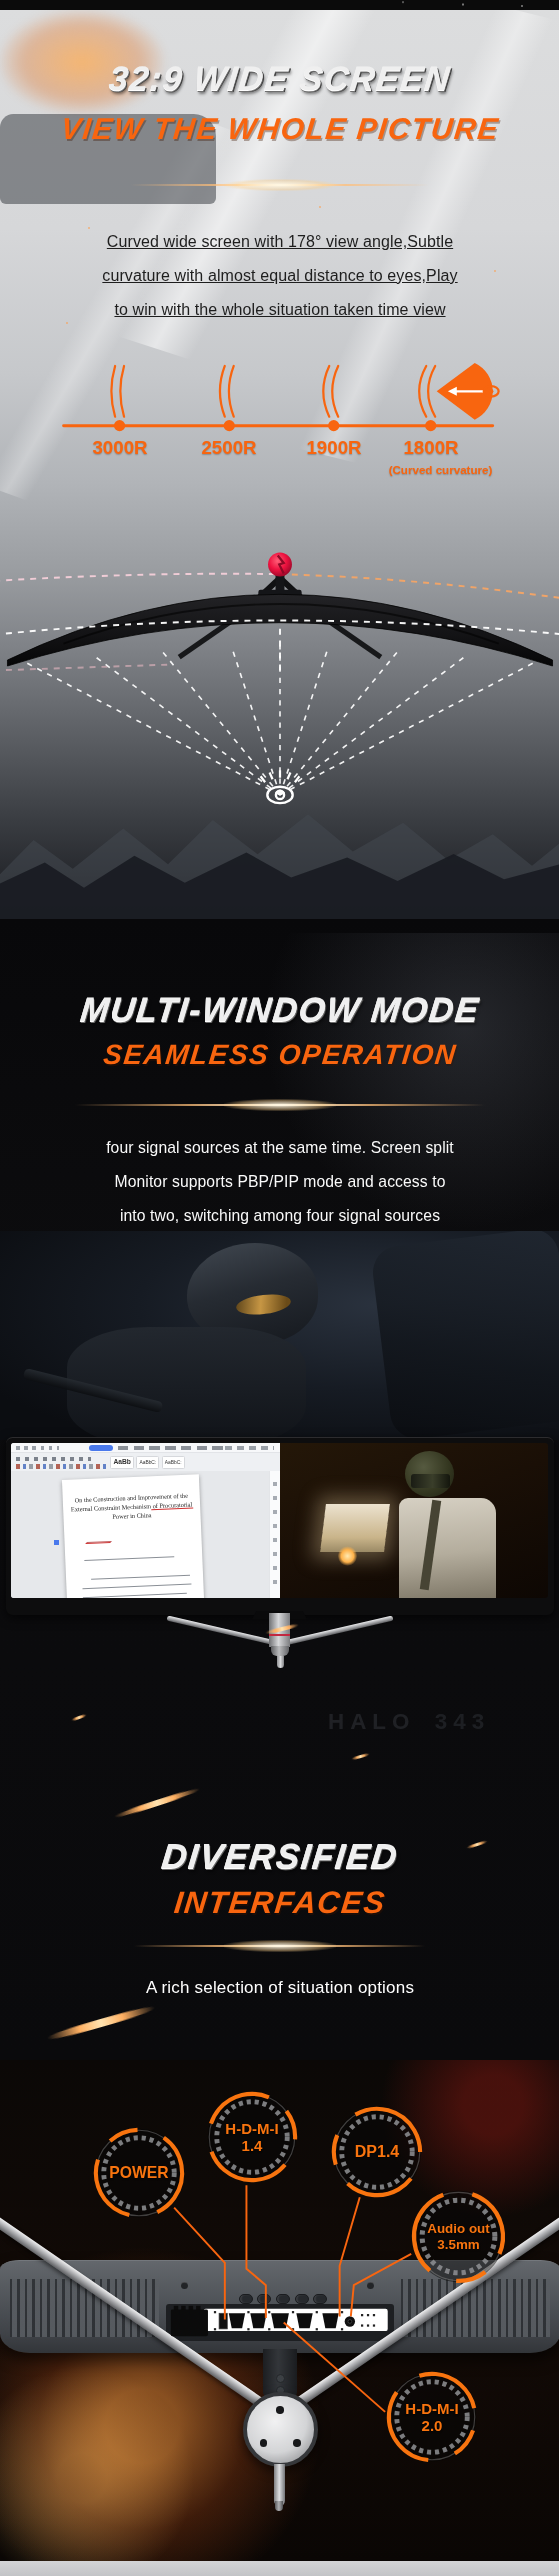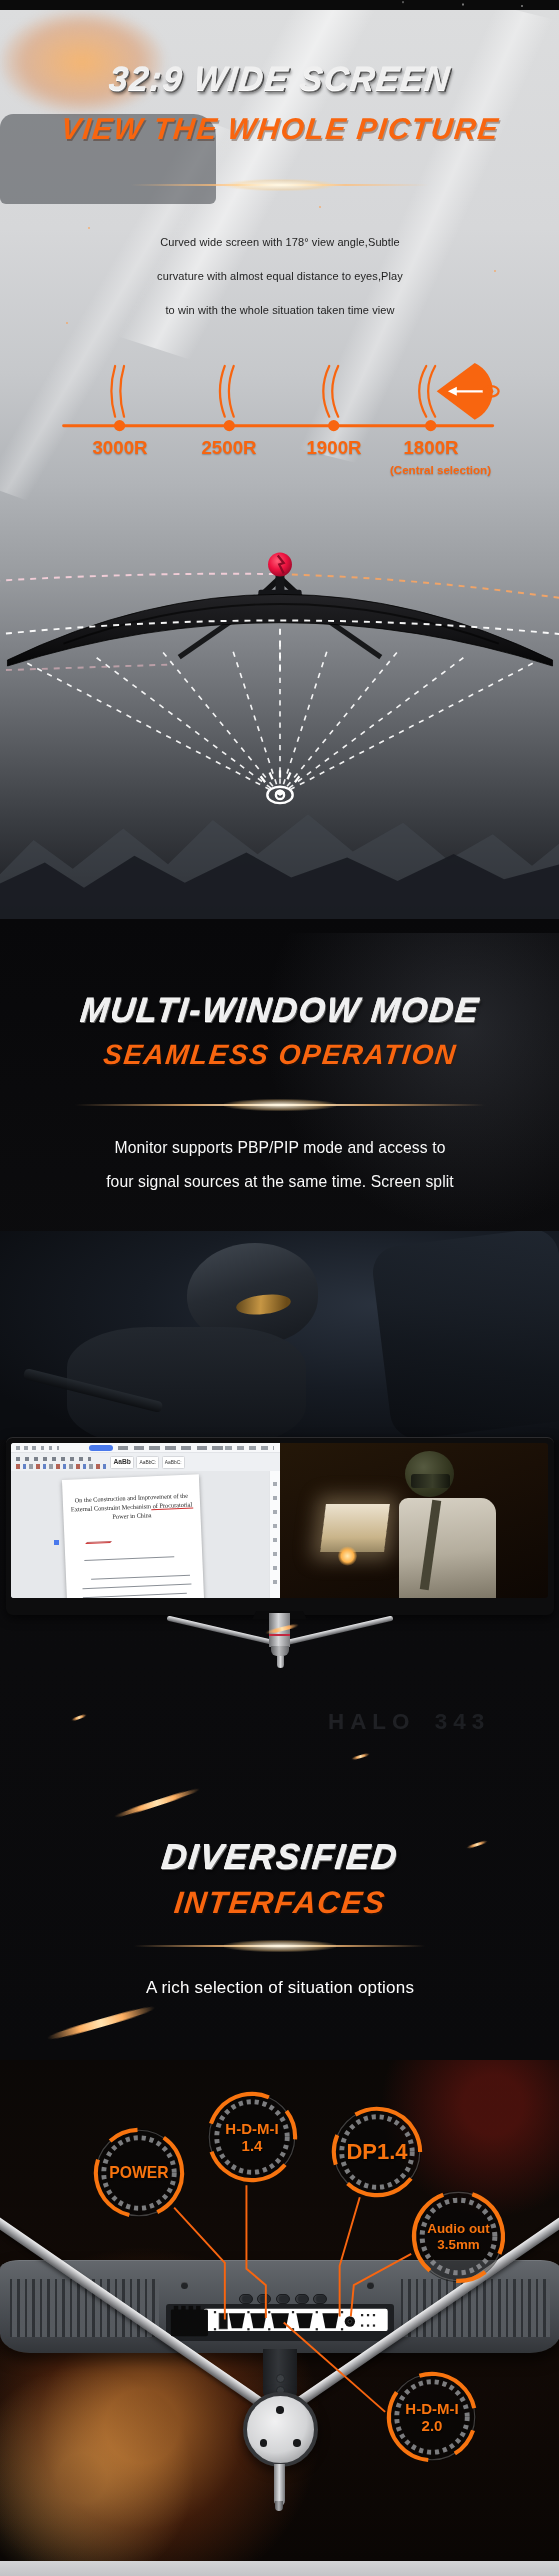--- a/index.html
+++ b/index.html
@@ -32,21 +32,21 @@
   .hero-title{top:59px;font-size:34px;}
   .orange-it{color:#f8650f;font-weight:bold;font-style:italic;letter-spacing:1.5px;
     transform:skewX(-6deg);text-shadow:1.5px 2.2px 0 rgba(60,20,0,.35);}
   .hero-sub{top:112px;font-size:30px;}
   .hero-flare{left:131px;top:184px;width:298px;}
   .flare{height:1.5px;background:linear-gradient(90deg,transparent,rgba(255,190,120,.75) 28%,
       #fff3da 50%,rgba(255,190,120,.75) 72%,transparent);}
   .flare::after{content:"";position:absolute;left:50%;top:50%;width:112px;height:12px;
     transform:translate(-50%,-50%);
     background:radial-gradient(ellipse,rgba(255,248,230,.95),rgba(255,210,140,.4) 55%,transparent 75%);}
-  .hero-body{top:225px;font-size:11px;line-height:34px;color:#1e1e1e;letter-spacing:0.1px;}
+  .hero-body{top:225px;font-size:16px;line-height:34px;color:#1e1e1e;letter-spacing:0.1px;text-decoration:underline;}
   .sparkdot{width:2.2px;height:2.2px;border-radius:50%;background:#ff9a45;opacity:.65;}
 
   
   .curv-label{top:437px;width:90px;text-align:center;color:#f8650f;
     font-size:18.7px;font-weight:bold;text-shadow:0 0.7px 1.5px rgba(0,0,0,.25);}
   .curv-note{top:463px;left:351px;width:179px;text-align:center;color:#f8650f;
     font-size:11.6px;font-weight:bold;text-shadow:0 0.7px 1.5px rgba(0,0,0,.25);}
 
   
   .sil{position:absolute;opacity:.45;}
@@ -211,21 +211,21 @@
   .bigleg-l{left:-30px;top:2198px;width:388px;transform-origin:0 50%;transform:rotate(34.5deg);}
   .bigleg-r{left:201px;top:2198px;width:388px;transform-origin:100% 50%;transform:rotate(-34.5deg);}
 
   
   .badge{position:absolute;z-index:8;text-decoration:underline;}
   .badge svg{position:absolute;left:0;top:0;}
   .blabel{position:absolute;left:0;top:0;width:100%;height:100%;display:flex;flex-direction:column;
     align-items:center;justify-content:center;color:#f8740f;font-weight:600;line-height:1.15;
     text-shadow:0 0.7px 1.5px rgba(0,0,0,.6);}
   .blabel span:empty{display:none;}
-  .fs21{font-size:15.7px;} .fs20{font-size:15px;} .fs22{font-size:22px;} .fs18{font-size:13.4px;align-items:center;}
+  .fs21{font-size:15.7px;} .fs20{font-size:15px;} .fs22{font-size:16px;} .fs18{font-size:13.4px;align-items:center;}
 
   .lines-svg{left:0;top:2060px;z-index:6;}
   .portstrip-svg{left:166px;top:2291px;z-index:5;}
   .panelwrap{z-index:3;} .leg-z{z-index:4;} .disc-z{z-index:5;}
 
   .bottomstrip{left:0;top:2561px;width:560px;height:15px;
     background:linear-gradient(180deg,#d3d4d6,#c3c4c7);}
 </style>
 </head>
 <body>
@@ -282,21 +282,21 @@
       <circle cx="160" cy="92" r="7.5"></circle>
         <circle cx="307" cy="92" r="7.5"></circle>
       <circle cx="447" cy="92" r="7.5"></circle>
         <circle cx="577" cy="92" r="7.5"></circle>
     </g>
   </svg>
   <div class="abs curv-label" style="left:75px">3000R</div>
   <div class="abs curv-label" style="left:184px">2500R</div>
   <div class="abs curv-label" style="left:289px">1900R</div>
   <div class="abs curv-label" style="left:386px">1800R</div>
-  <div class="abs curv-note">(Central selection)</div>
+  <div class="abs curv-note">(Curved curvature)</div>
 
   <svg class="abs" style="left:0;top:548px;z-index:2" width="560" height="127" viewBox="0 0 750 170">
     <defs>
       <linearGradient id="arcfill" x1="0" y1="0" x2="0" y2="1">
         <stop offset="0" stop-color="#232326"></stop>
           <stop offset=".6" stop-color="#121214"></stop>
         <stop offset="1" stop-color="#060607"></stop>
       </linearGradient>
       <radialGradient id="gem" cx=".4" cy=".35" r=".8">
         <stop offset="0" stop-color="#ff5f78"></stop>
@@ -352,22 +352,23 @@
     </g>
   </svg>
 
   <div class="abs darkbase"></div>
   <div class="abs mw-smoke"></div>
 
   <div class="abs ctr metal mw-title">MULTI-WINDOW MODE</div>
   <div class="abs ctr orange-it mw-sub">SEAMLESS OPERATION</div>
   <div class="abs flare mw-flare"></div>
   <div class="abs ctr mw-body">
+    <div>four signal sources at the same time. Screen split</div>
     <div>Monitor supports PBP/PIP mode and access to</div>
-    <div>four signal sources at the same time. Screen split</div>
+    <div>into two, switching among four signal sources</div>
   </div>
 
   <div class="abs halo-art">
     <div class="abs helm"></div>
     <div class="abs visor"></div>
     <div class="abs torso"></div>
     <div class="abs gunbar"></div>
     <div class="abs mech"></div>
   </div>
 

